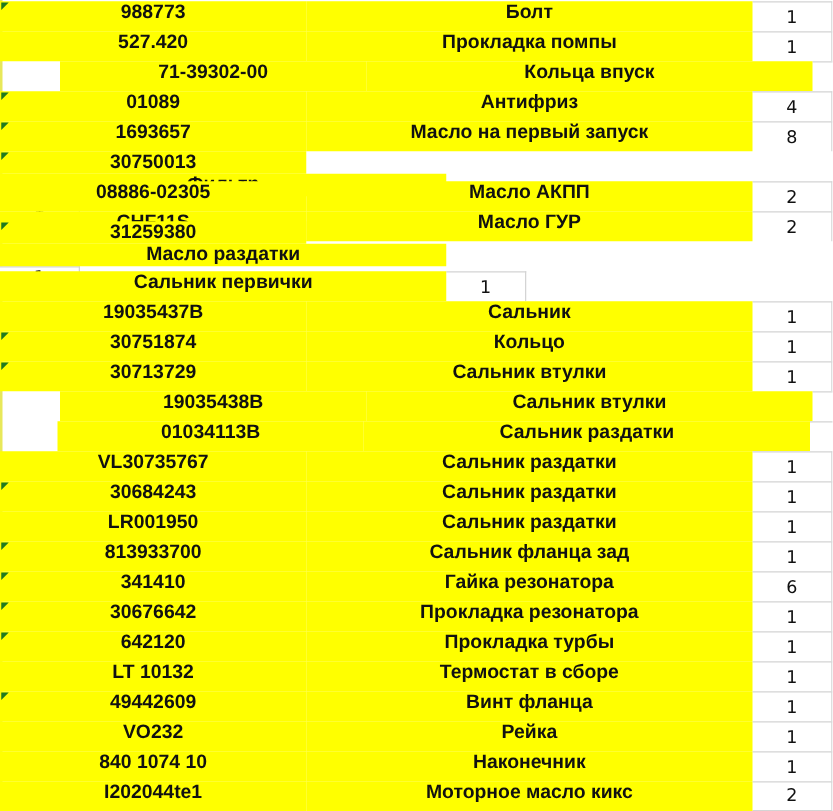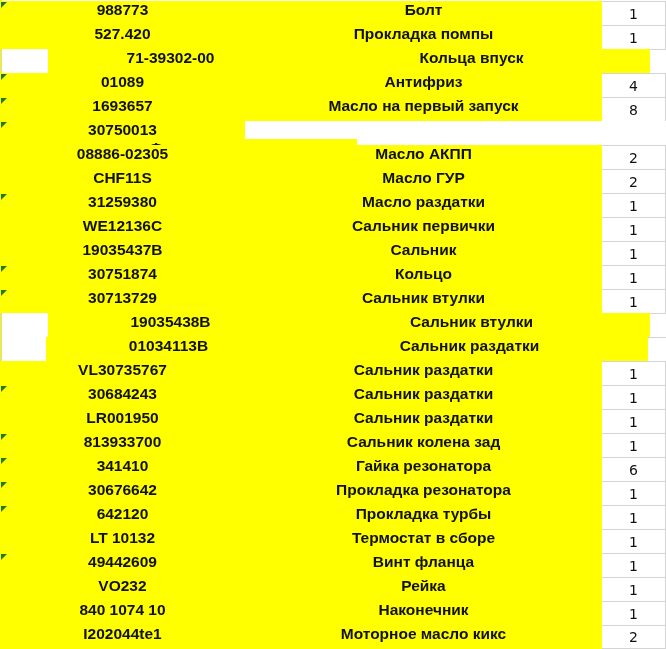--- a/index.html
+++ b/index.html
@@ -119,34 +119,31 @@
     </div>
     <div class="row" style="top: 169px;">
       <div class="cell-yellow c-code">
         <span>CHF11S</span>
       </div>
       <div class="cell-yellow c-name">
         <span>Масло ГУР</span>
       </div>
       <div class="c-qty">2</div>
     </div>
-    <div class="row" style="top: 193px;">
+    <div class="row" style="top: 177px; flex-direction: column;">
       <div class="cell-yellow c-code">
         <span class="tri"></span>
         <span>31259380</span>
       </div>
       <div class="cell-yellow c-name">
         <span>Масло раздатки</span>
       </div>
       <div class="c-qty">1</div>
     </div>
     <div class="row" style="top: 217px;">
-      <div class="cell-yellow c-code">
-        <span>WE12136C</span>
-      </div>
       <div class="cell-yellow c-name">
         <span>Сальник первички</span>
       </div>
       <div class="c-qty">1</div>
     </div>
     <div class="row" style="top: 241px;">
       <div class="cell-yellow c-code">
         <span>19035437B</span>
       </div>
       <div class="cell-yellow c-name">
@@ -219,21 +216,21 @@
         <span>Сальник раздатки</span>
       </div>
       <div class="c-qty">1</div>
     </div>
     <div class="row" style="top: 433px;">
       <div class="cell-yellow c-code">
         <span class="tri"></span>
         <span>813933700</span>
       </div>
       <div class="cell-yellow c-name">
-        <span>Сальник колена зад</span>
+        <span>Сальник фланца зад</span>
       </div>
       <div class="c-qty">1</div>
     </div>
     <div class="row" style="top: 457px;">
       <div class="cell-yellow c-code">
         <span class="tri"></span>
         <span>341410</span>
       </div>
       <div class="cell-yellow c-name">
         <span>Гайка резонатора</span>

